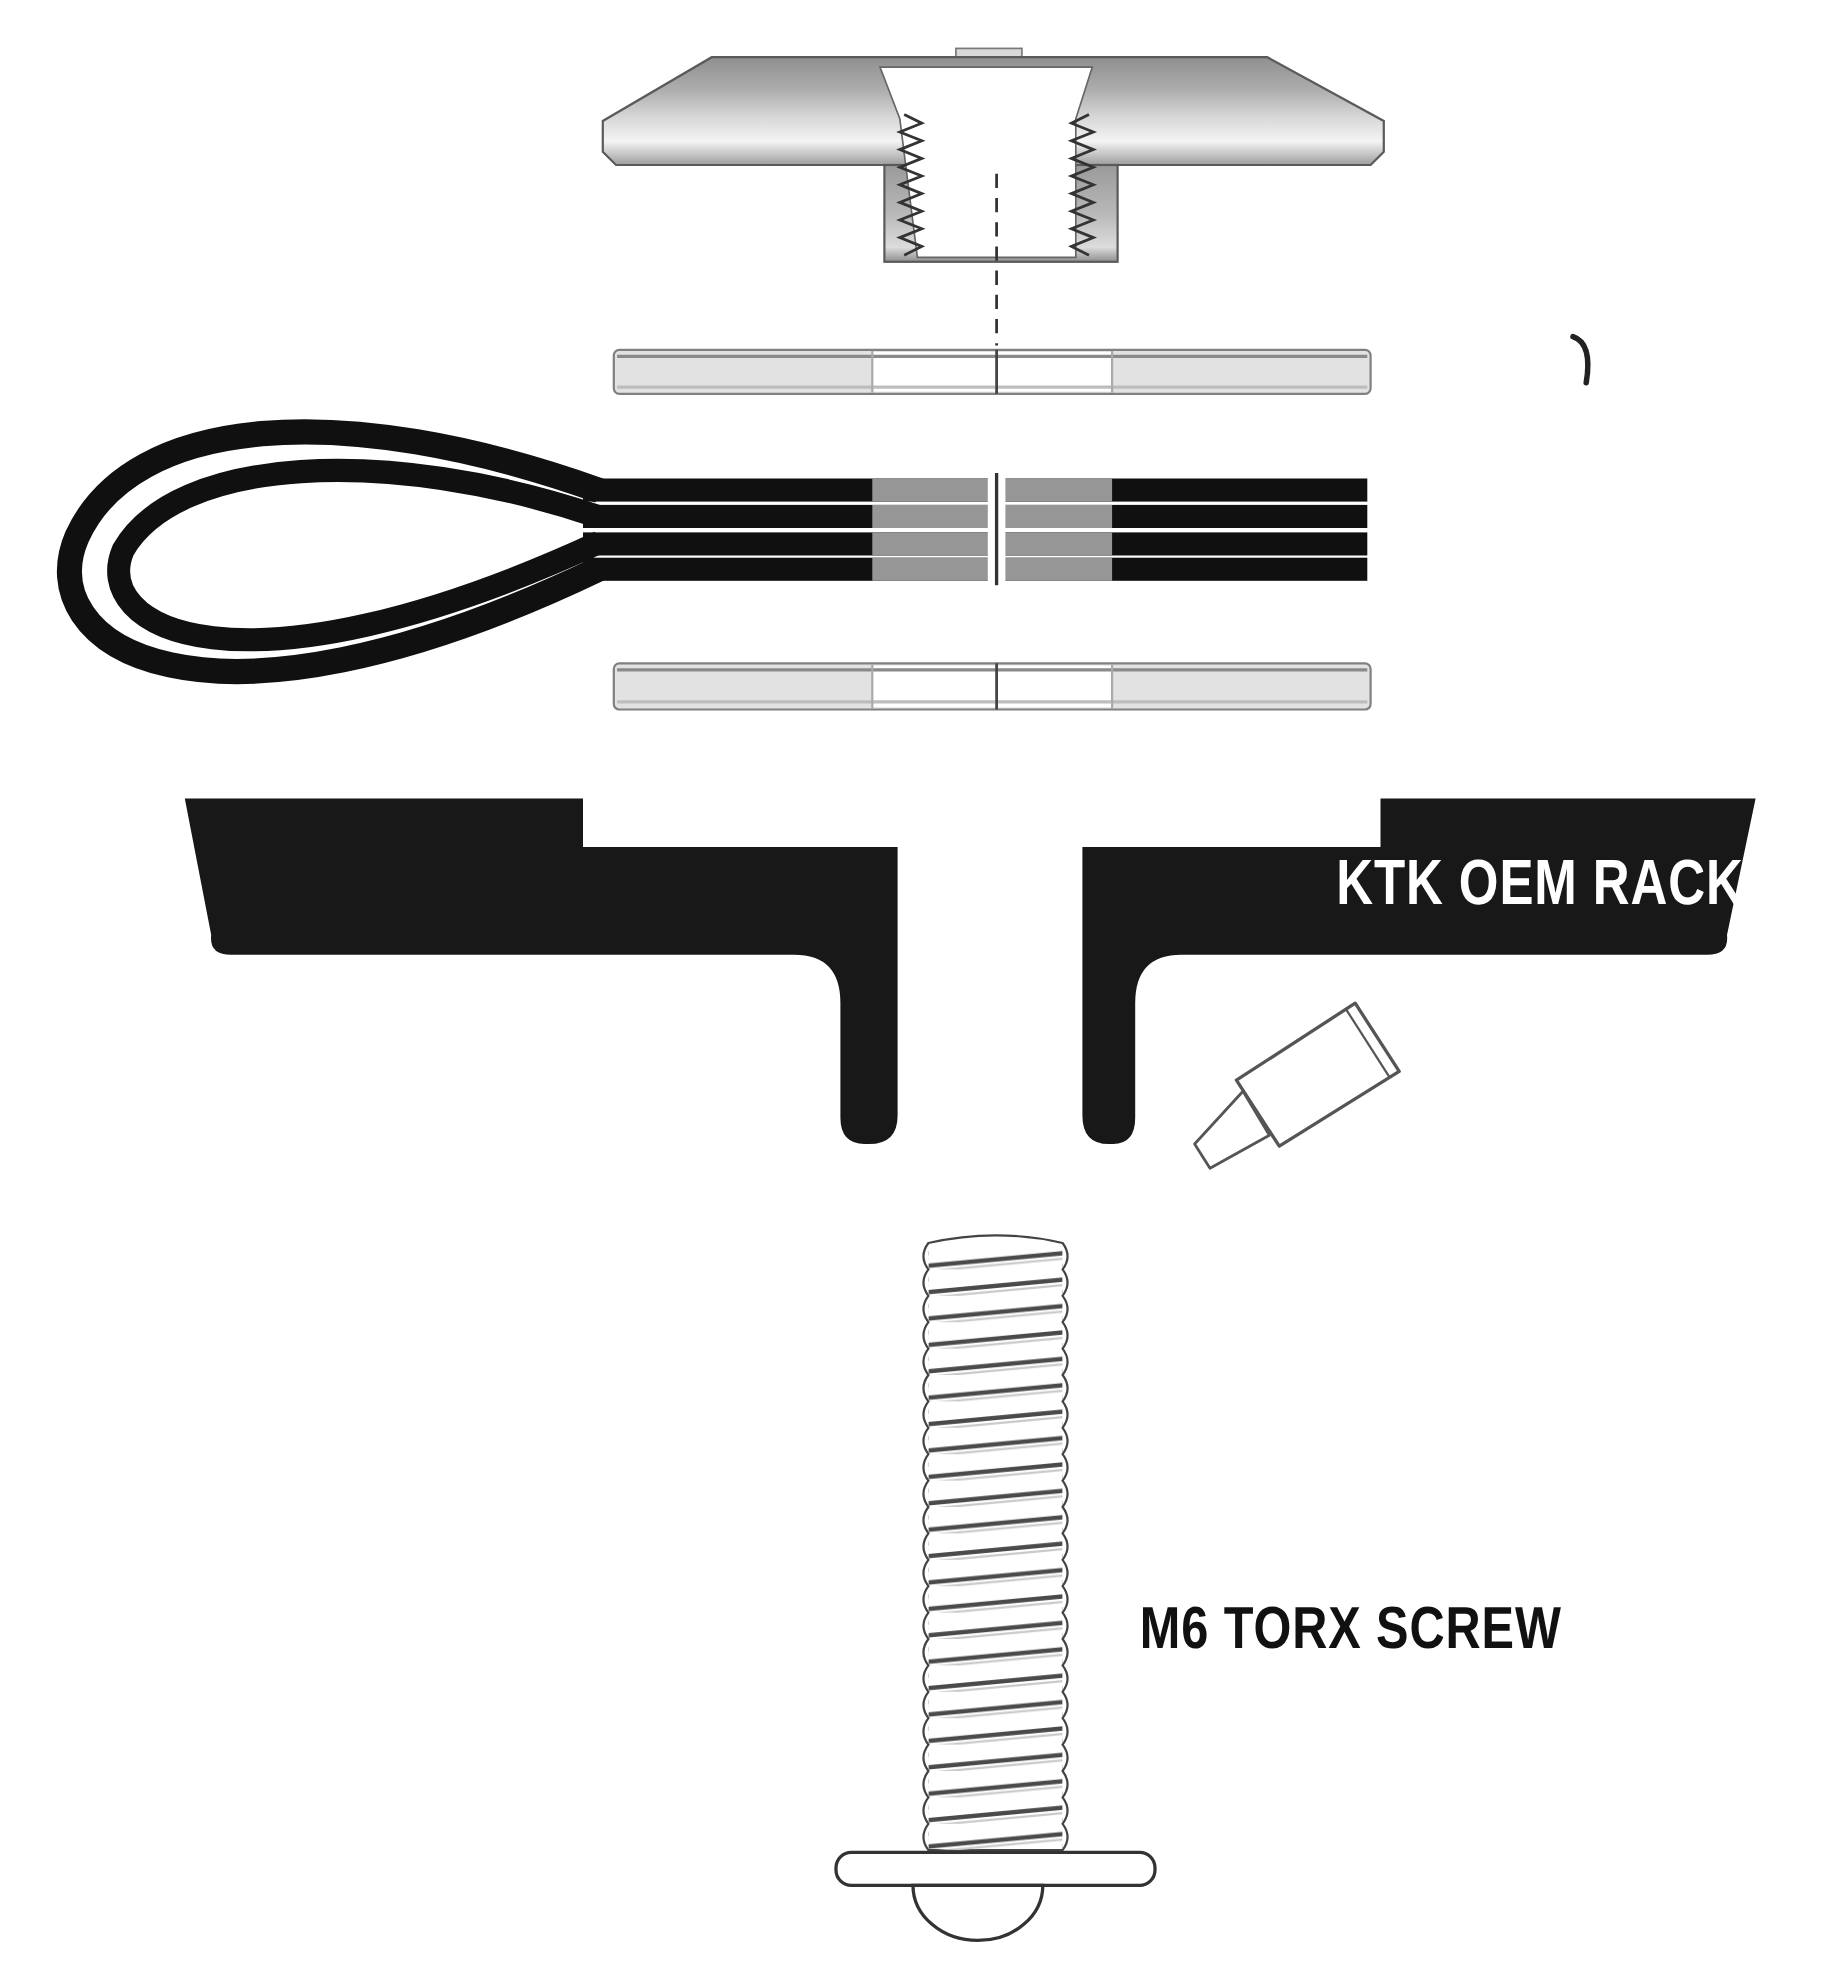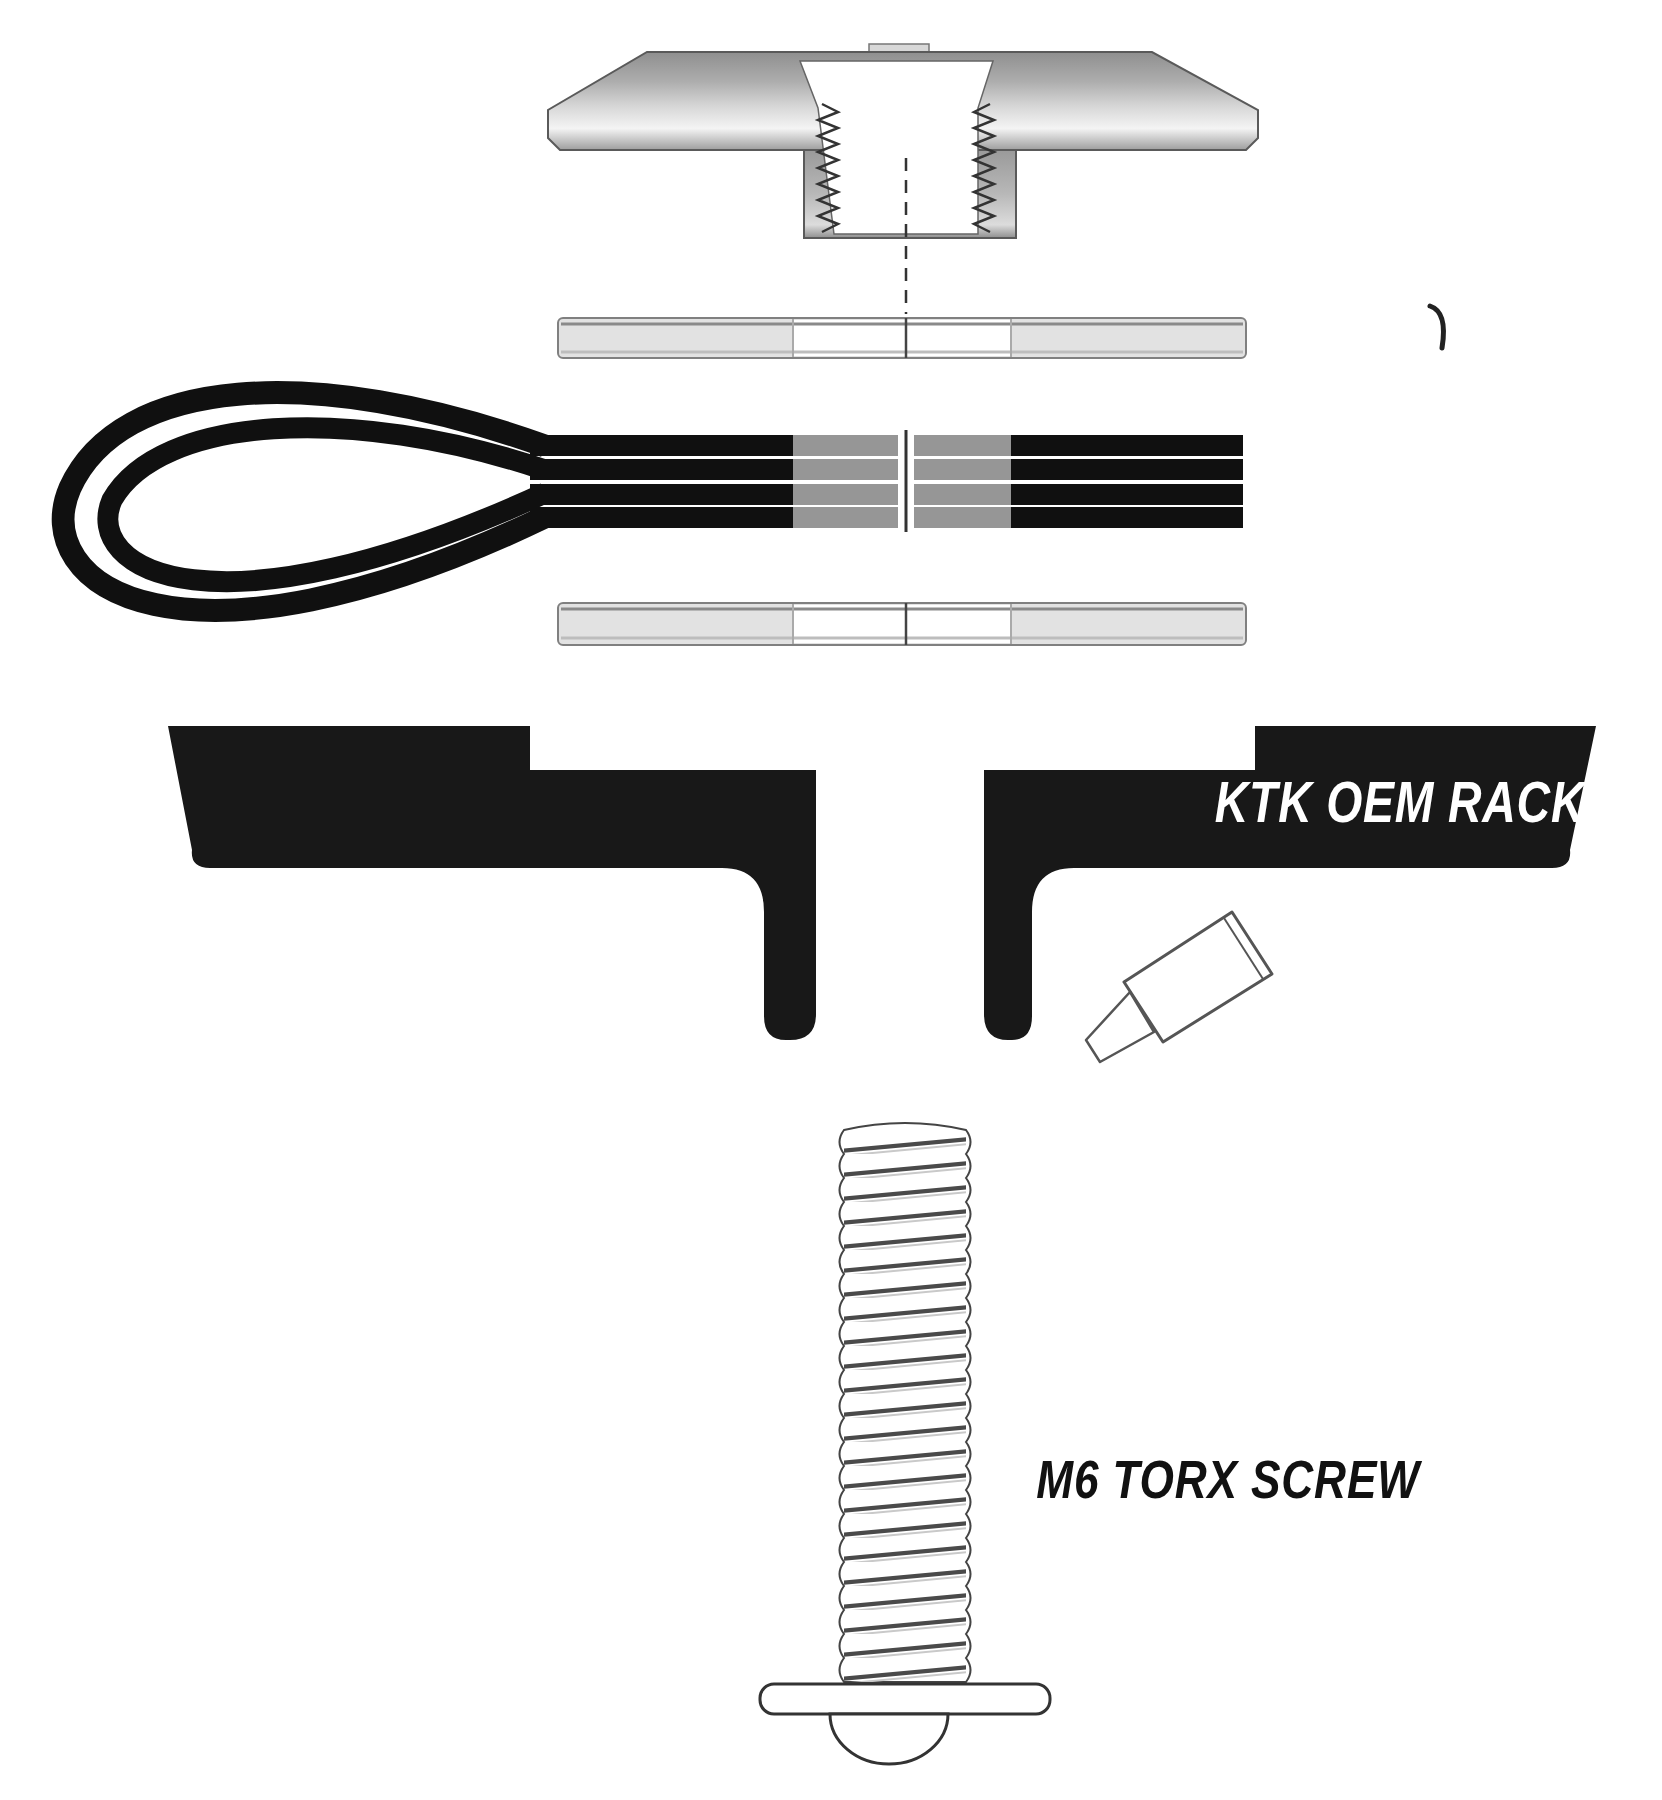--- a/index.html
+++ b/index.html
@@ -1,17 +1,17 @@
 <!DOCTYPE html>
 <html><head>
 <meta charset="utf-8">
 <style>
   html,body{margin:0;padding:0;background:#ffffff;}
   .stage{position:relative;width:1662px;height:1800px;background:#ffffff;overflow:hidden;
-         font-family:"Liberation Sans", sans-serif;font-style:italic;}
+         font-family:"Liberation Sans", sans-serif;}
   svg text{font-family:"Liberation Sans", sans-serif;font-weight:bold;}
 </style>
 </head>
 <body>
 
 <div class="stage">
 <svg width="1662" height="1800" viewBox="0 0 1662 1800">
   <defs>
     <linearGradient id="metalHead" x1="0" y1="0" x2="0" y2="1">
       <stop offset="0" stop-color="#8f8f8f"></stop>

